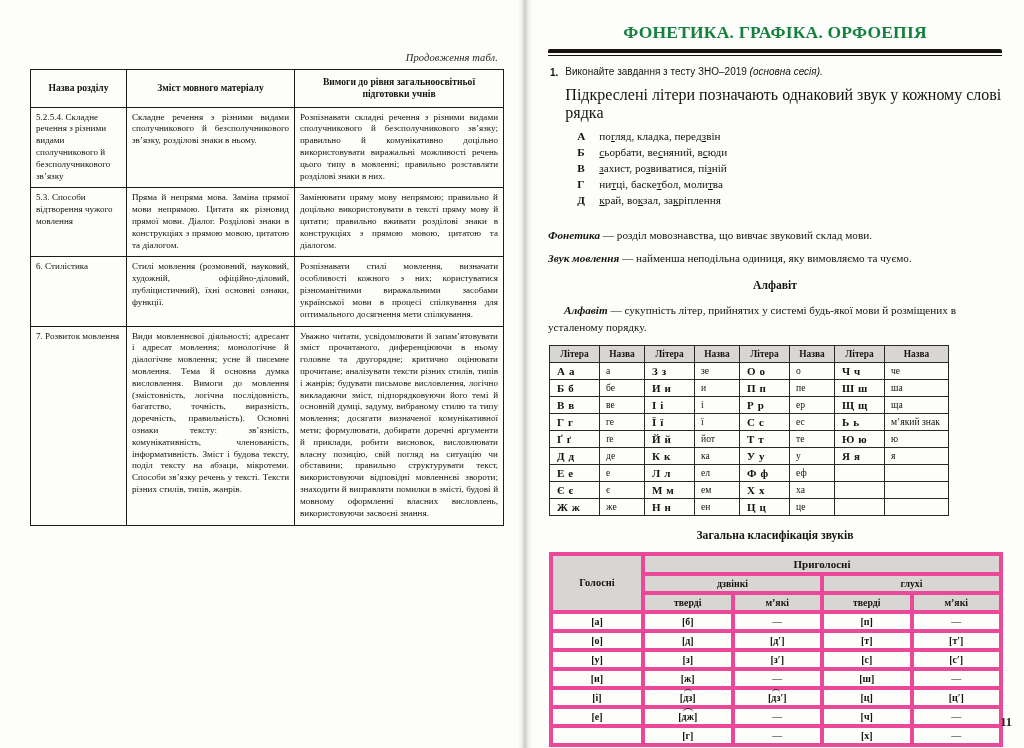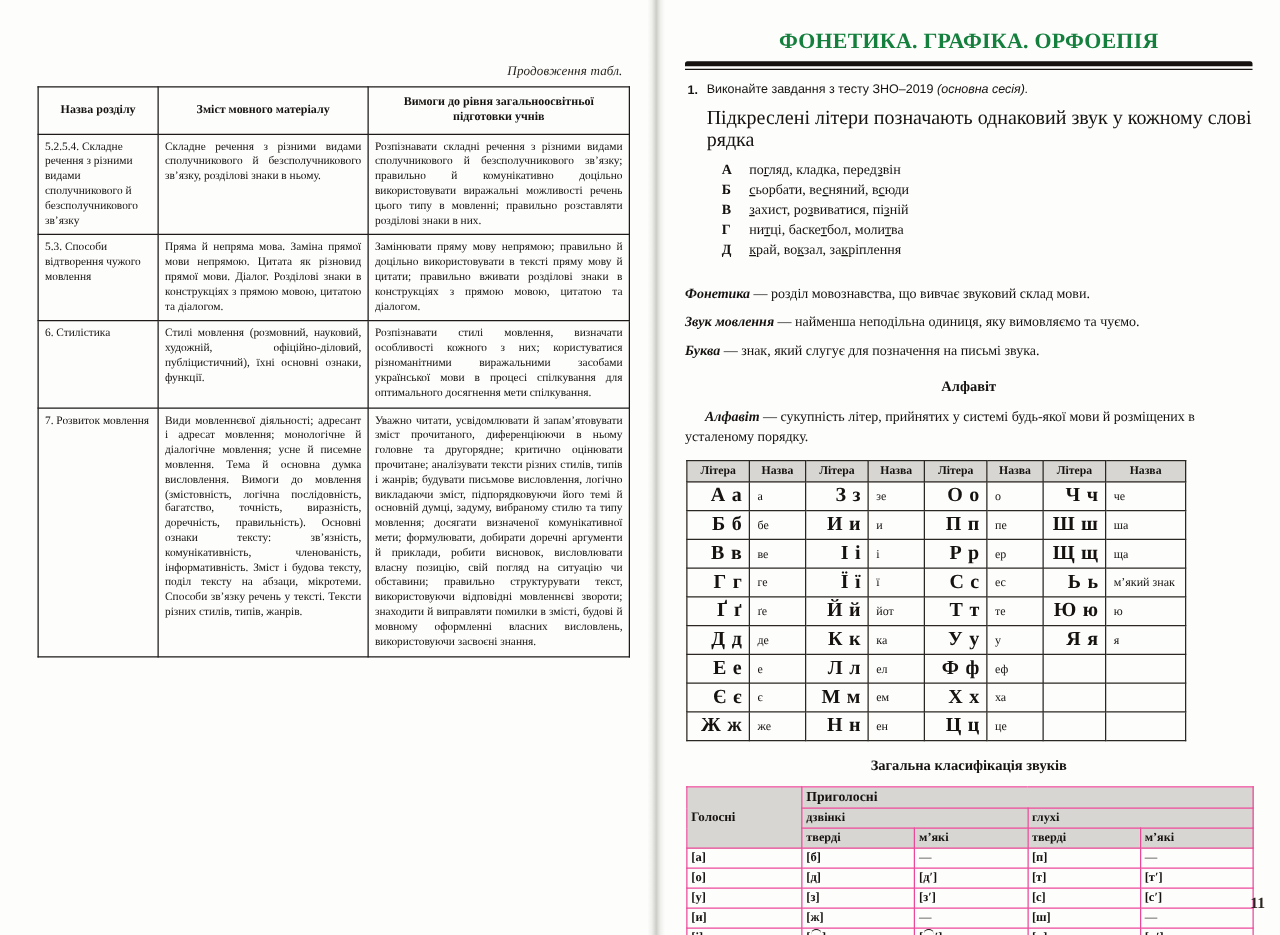--- a/index.html
+++ b/index.html
@@ -193,22 +193,22 @@
   }
   table.alpha thead th {
     background: #d8d6d2;
     font-weight: bold;
     text-align: center;
     font-size: 9.4px;
     height: 17px;
   }
   table.alpha td.letter {
     font-weight: bold;
-    font-size: 16px;
-    text-align: right;
+    font-size: 11px;
+    text-align: left;
     letter-spacing: .6px;
     padding-left: 7px;
   }
   table.alpha td.name {
     font-size: 9.6px;
     text-align: left;
     padding-left: 6px;
   }
   .aw-l { width: 50px; }
   .aw-n { width: 45px; }
@@ -217,22 +217,22 @@
   
   table.sounds {
     width: 454px;
     border-collapse: collapse;
     table-layout: fixed;
     font-size: 9.8px;
     margin: 0 0 0 1px;
   }
   table.sounds th,
   table.sounds td {
-    border: 1px solid #ec4899;
-    text-align: left;
+    border: 4px solid #ec4899;
+    text-align: center;
     padding: 2px 3px;
     height: 16px;
     box-sizing: border-box;
   }
   table.sounds thead th {
     background: #d8d6d2;
     font-weight: bold;
   }
   table.sounds th.vowel-head {
     font-size: 10.4px;
@@ -352,25 +352,20 @@
     <div class="defn">
       <b>Фонетика</b>
       <span>—</span>
       <span>розділ мовознавства, що вивчає звуковий склад мови.</span>
     </div>
     <div class="defn">
       <b>Звук мовлення</b>
       <span>—</span>
       <span>найменша неподільна одиниця, яку вимовляємо та чуємо.</span>
     </div>
-    <div class="defn">
-      <b>Буква</b>
-      <span>—</span>
-      <span>знак, який слугує для позначення на письмі звука.</span>
-    </div>
 
     <div class="sub-head">Алфавіт</div>
 
     <div class="defn indent">
       <b>Алфавіт</b>
       <span>—</span>
       <span>сукупність літер, прийнятих у системі будь-якої мови й розміщених в усталеному порядку.</span>
     </div>
 
     <table class="alpha">

